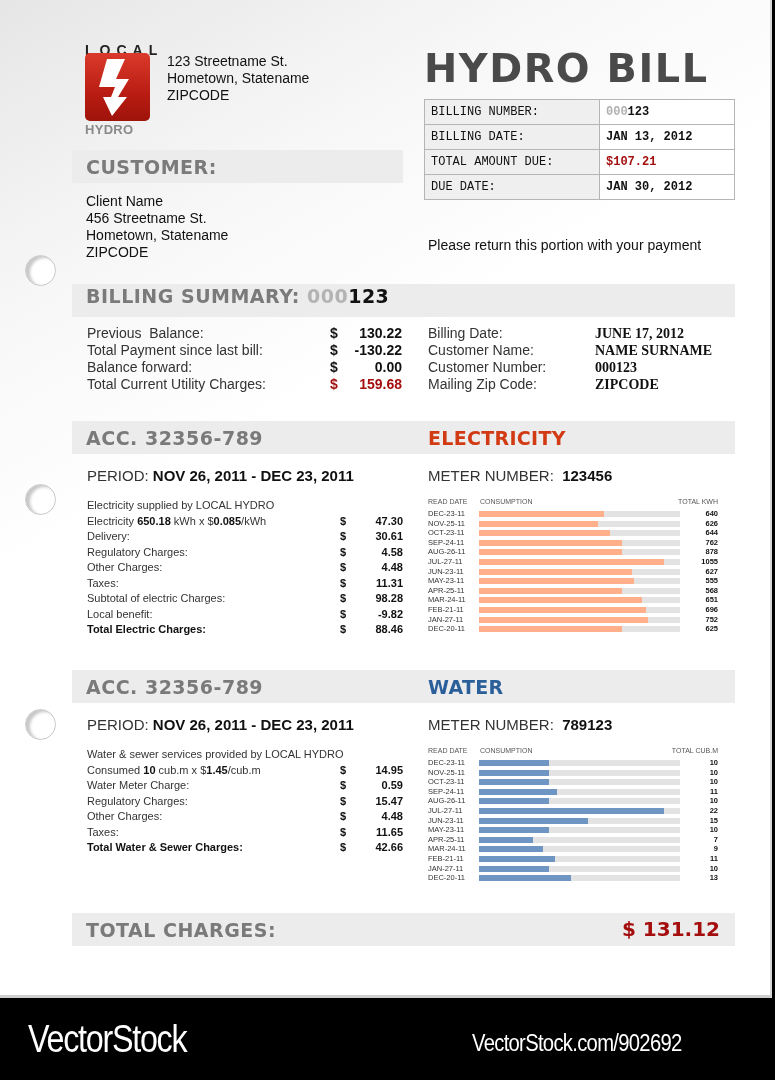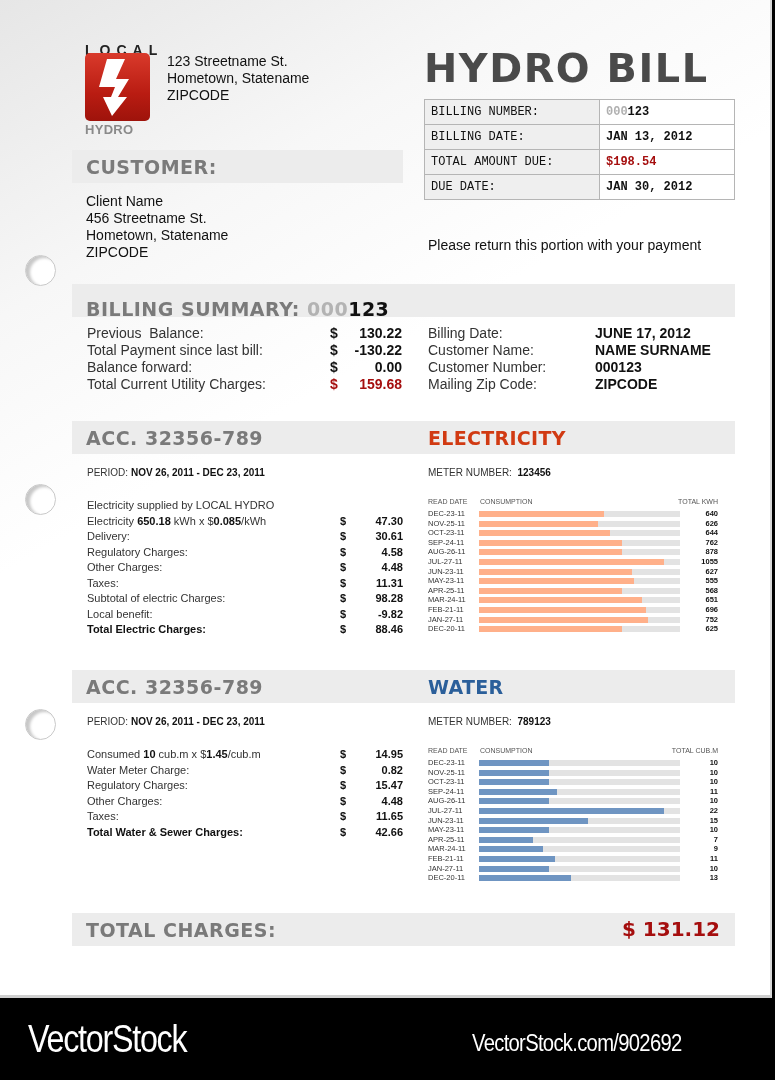--- a/index.html
+++ b/index.html
@@ -34,33 +34,33 @@
   .red { color: #a50e0e; }
   .green { color: #1f7a3c; }
   .return-note { left: 428px; top: 237px; font-size: 14px; color: #111; }
   
   .bar-head { background: #ececec; }
   .customer-bar { left: 72px; top: 150px; width: 331px; height: 33px; }
   .bar-title { font-family: "DejaVu Sans", sans-serif; font-weight: 900; color: #7a7a7a; font-size: 19px; letter-spacing: 0.5px; }
   .customer-title { left: 86px; top: 156px; }
   .cust-addr { left: 86px; top: 193px; font-size: 14px; line-height: 17px; color: #111; }
   .summary-bar { left: 72px; top: 284px; width: 663px; height: 33px; }
-  .summary-title { left: 86px; top: 298px; }
+  .summary-title { left: 86px; top: 285px; }
   .summary-title .num0 { color: #b3b3b3; }
   .summary-title .num { color: #111; }
   .sum-rows { font-size: 14px; line-height: 17px; }
   .sum-lbl { left: 87px; top: 325px; color: #333; }
   .sum-val { left: 330px; top: 325px; width: 72px; font-weight: bold; }
   .sum-val div { display: flex; justify-content: space-between; }
   .sum-lbl2 { left: 428px; top: 325px; color: #333; }
-  .sum-val2 { left: 595px; top: 325px; font-weight: bold; }
+  .sum-val2 { left: 595px; top: 325px; font-weight: bold; font-family: Liberation Serif, serif; }
   .acc-bar { left: 72px; width: 663px; height: 33px; }
   .acc-title { left: 86px; }
   .svc-title { left: 428px; font-family: "DejaVu Sans", sans-serif; font-weight: 900; font-size: 19px; letter-spacing: 0.3px; }
-  .period { font-size: 10px; color: #333; }
+  .period { font-size: 15px; color: #333; }
   .period b { color: #111; }
   .lines { font-size: 11px; line-height: 15.5px; color: #333; }
   .lines .lb { color: #333; }
   .lines b { color: #111; }
   .line-row { position: relative; height: 15.5px; white-space: nowrap; }
   .line-row .dl { position: absolute; left: 253px; font-weight: bold; color: #111; }
   .line-row .amt { position: absolute; right: 0; font-weight: bold; color: #111; text-align: right; }
   .line-row.total .lb { font-weight: bold; color: #111; }
   
   .chart { font-size: 8px; color: #333; }
@@ -107,21 +107,21 @@
         <tr>
       <td class="lbl">BILLING NUMBER:</td>
       <td class="val"><span class="gray0">000</span><span>123</span></td>
     </tr>
     <tr>
       <td class="lbl">BILLING DATE:</td>
       <td class="val">JAN 13, 2012</td>
     </tr>
     <tr>
       <td class="lbl">TOTAL AMOUNT DUE:</td>
-      <td class="val red">$198.54</td>
+      <td class="val red">$107.21</td>
     </tr>
     <tr>
       <td class="lbl">DUE DATE:</td>
       <td class="val">JAN 30, 2012</td>
     </tr>
   </tbody>
     </table>
   <div class="abs return-note">Please return this portion with your payment</div>
 
   <div class="abs bar-head customer-bar"></div>
@@ -298,26 +298,27 @@
   </div>
 
   <div class="abs bar-head acc-bar" style="top:670px;"></div>
   <div class="abs bar-title acc-title" style="top:676px;">ACC. 32356-789</div>
   <div class="abs svc-title" style="top:676px; color:#2b5f9a;">WATER</div>
 
   <div class="abs period" style="left:87px; top:716px;"><span>PERIOD:</span> <b>NOV 26, 2011 - DEC 23, 2011</b></div>
   <div class="abs period" style="left:428px; top:716px;"><span>METER NUMBER:</span>&nbsp; <b>789123</b></div>
 
   <div class="abs lines" style="left:87px; top:747px; width:316px;">
+    <div class="line-row"><span class="lb">Water &amp; sewer services provided by LOCAL HYDRO</span></div>
     <div class="line-row">
       <span class="lb"><span style="white-space:pre">Consumed </span><b>10</b><span style="white-space:pre"> cub.m x $</span><b>1.45</b><span>/cub.m</span></span>
       <span class="dl">$</span>
       <span class="amt">14.95</span>
     </div>
-    <div class="line-row"><span class="lb">Water Meter Charge:</span><span class="dl">$</span><span class="amt">0.82</span></div>
+    <div class="line-row"><span class="lb">Water Meter Charge:</span><span class="dl">$</span><span class="amt">0.59</span></div>
     <div class="line-row"><span class="lb">Regulatory Charges:</span><span class="dl">$</span><span class="amt">15.47</span></div>
     <div class="line-row"><span class="lb">Other Charges:</span><span class="dl">$</span><span class="amt">4.48</span></div>
     <div class="line-row"><span class="lb">Taxes:</span><span class="dl">$</span><span class="amt">11.65</span></div>
     <div class="line-row total"><span class="lb">Total Water &amp; Sewer Charges:</span><span class="dl red">$</span><span class="amt red">42.66</span></div>
   </div>
 
   <div class="abs chart" style="left:428px; top:747px; width:290px;">
     <div class="chart-head">
       <span style="left:0;">READ DATE</span>
       <span style="left:52px;">CONSUMPTION</span>

